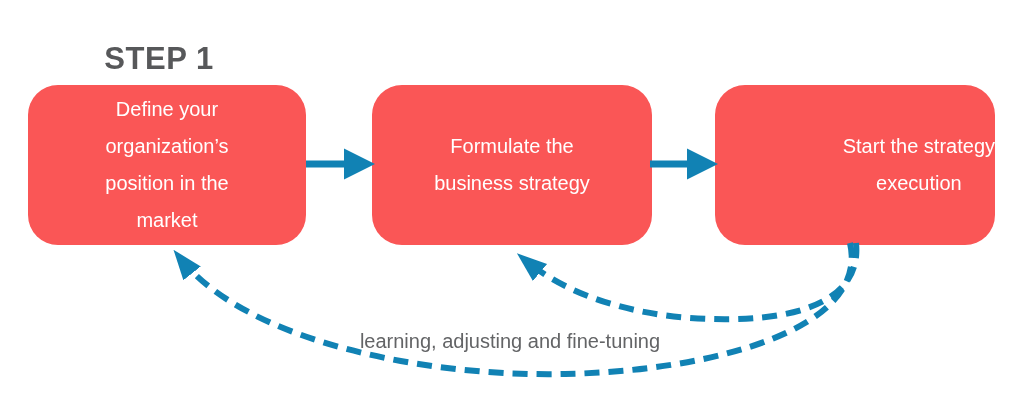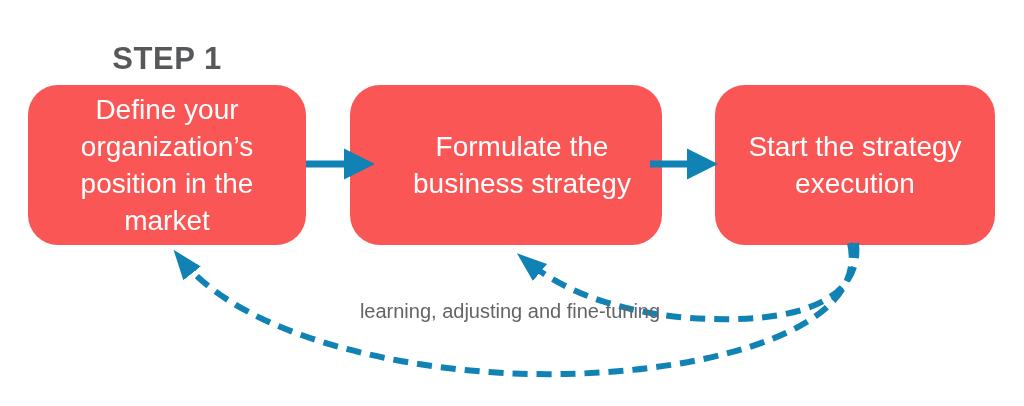--- a/index.html
+++ b/index.html
@@ -15,53 +15,53 @@
     position: absolute;
     top: 42px;
     height: 34px;
     font-size: 31px;
     font-weight: 700;
     letter-spacing: 0.5px;
     color: #57585A;
     text-align: center;
     line-height: 34px;
   }
-  #title-1 { left: 28px;  width: 278px; }
+  #title-1 { left: 20px;  width: 278px; }
   #title-2 { left: 372px; width: 280px; }
   #title-3 { left: 715px; width: 280px; }
   .step-box {
     position: absolute;
     top: 85px;
     height: 160px;
     background: #FA5656;
     border-radius: 30px;
     display: flex;
     align-items: center;
     justify-content: center;
   }
   #box-1 { left: 28px;  width: 278px; }
-  #box-2 { left: 350px; width: 280px; padding-left: 32px; }
-  #box-3 { left: 715px; width: 280px; }
+  #box-2 { left: 372px; width: 280px; }
+  #box-3 { left: 715px; width: 280px; justify-content: flex-end; }
   .step-box .box-text {
     color: #ffffff;
-    font-size: 28px;
+    font-size: 20px;
     line-height: 37px;
     text-align: center;
     white-space: pre-line;
   }
   #arrow-layer {
     position: absolute;
     left: 0; top: 0;
     width: 1024px; height: 406px;
     pointer-events: none;
   }
   .caption {
     position: absolute;
     left: 350px;
-    top: 300px;
+    top: 330px;
     width: 320px;
     text-align: center;
     font-size: 20px;
     color: #636466;
   }
 </style>
 </head>
 <body>
 
 <div id="canvas">

